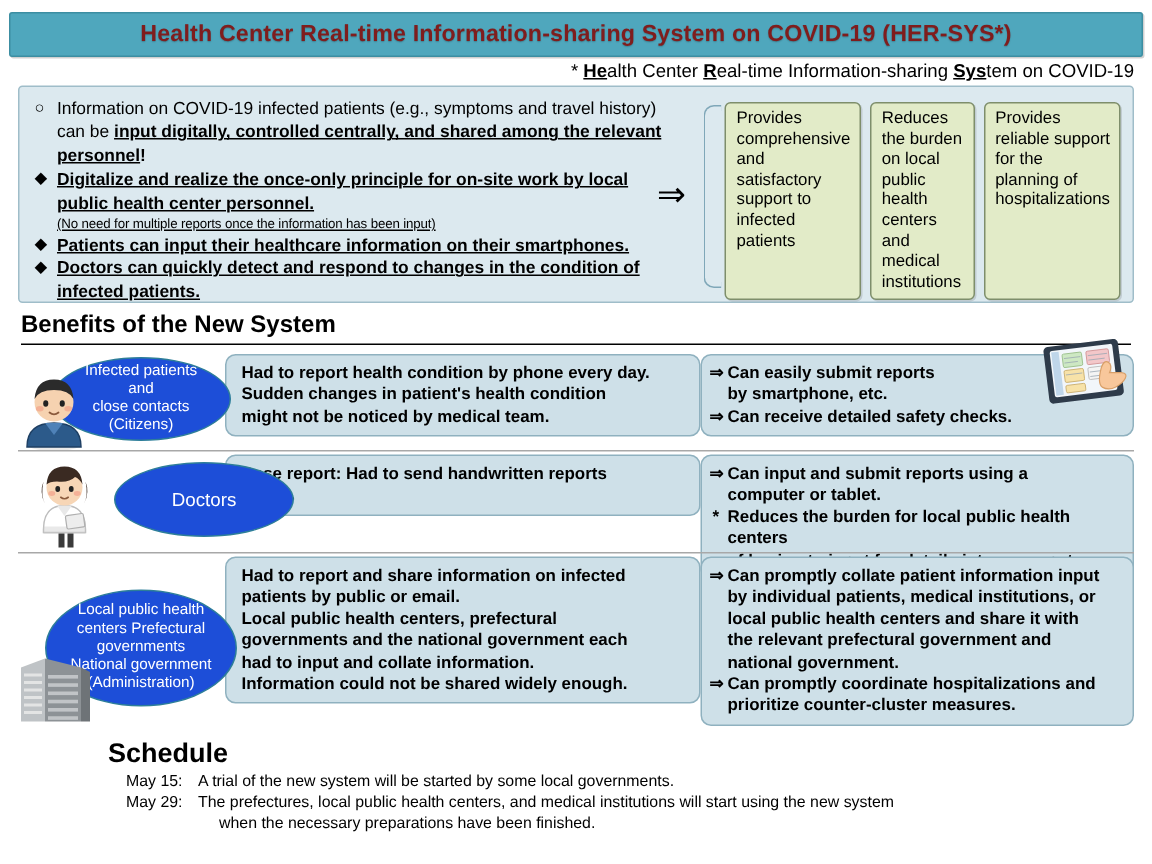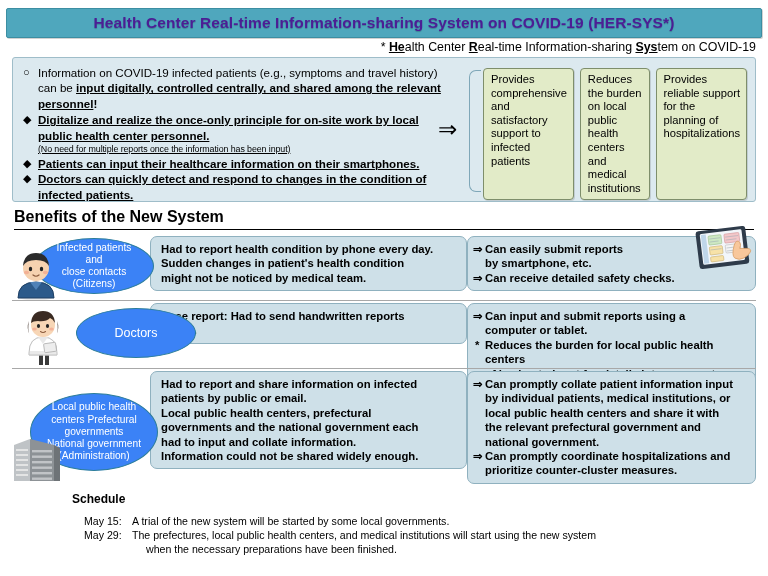--- a/index.html
+++ b/index.html
@@ -21,21 +21,21 @@
     position: absolute;
     left: 6px; top: 8px;
     width: 756px; height: 30px;
     background: #4FA7BD;
     border: 1px solid #3C8EA2;
     border-radius: 2px;
     box-shadow: 1px 1px 0 rgba(0,0,0,.18);
     display: flex; align-items: center; justify-content: center;
   }
   .titlebar .ttxt {
-    color: #4c1d95;
+    color: #7f1d1d;
     font-size: 15.5px;
     font-weight: bold;
     letter-spacing: .1px;
     text-shadow: 0 1px 1px rgba(0,0,0,.22);
     white-space: nowrap;
   }
 
   
   .expansion {
     position: absolute;
@@ -152,21 +152,21 @@
     font-weight: bold;
   }
   .arrline { position: relative; padding-left: 12px; }
   .arrline .ar { position: absolute; left: 0; top: 0; }
   .starline { position: relative; padding-left: 12px; }
   .starline .st { position: absolute; left: 2px; top: 0; }
 
   
   .ellipse {
     position: absolute;
-    background: #3b82f6;
+    background: #1d4ed8;
     border: 1.5px solid #2D7E99;
     border-radius: 50%;
     color: #fff;
     display: flex; align-items: center; justify-content: center;
     text-align: center;
     font-size: 10.2px;
     line-height: 12.2px;
     font-weight: normal;
     z-index: 4;
     padding: 0 3px;
@@ -180,21 +180,21 @@
 
   
   .icon-citizen, .icon-doctor, .icon-building, .icon-tablet {
     position: absolute; z-index: 5;
   }
 
   
   .sched-h {
     position: absolute;
     left: 72px; top: 492px;
-    font-size: 12px;
+    font-size: 18px;
     font-weight: bold;
   }
   .sched-list {
     position: absolute;
     left: 84px; top: 514px;
     width: 680px;
     font-size: 10.6px;
     line-height: 14.2px;
   }
   .sched-item { display: flex; }

